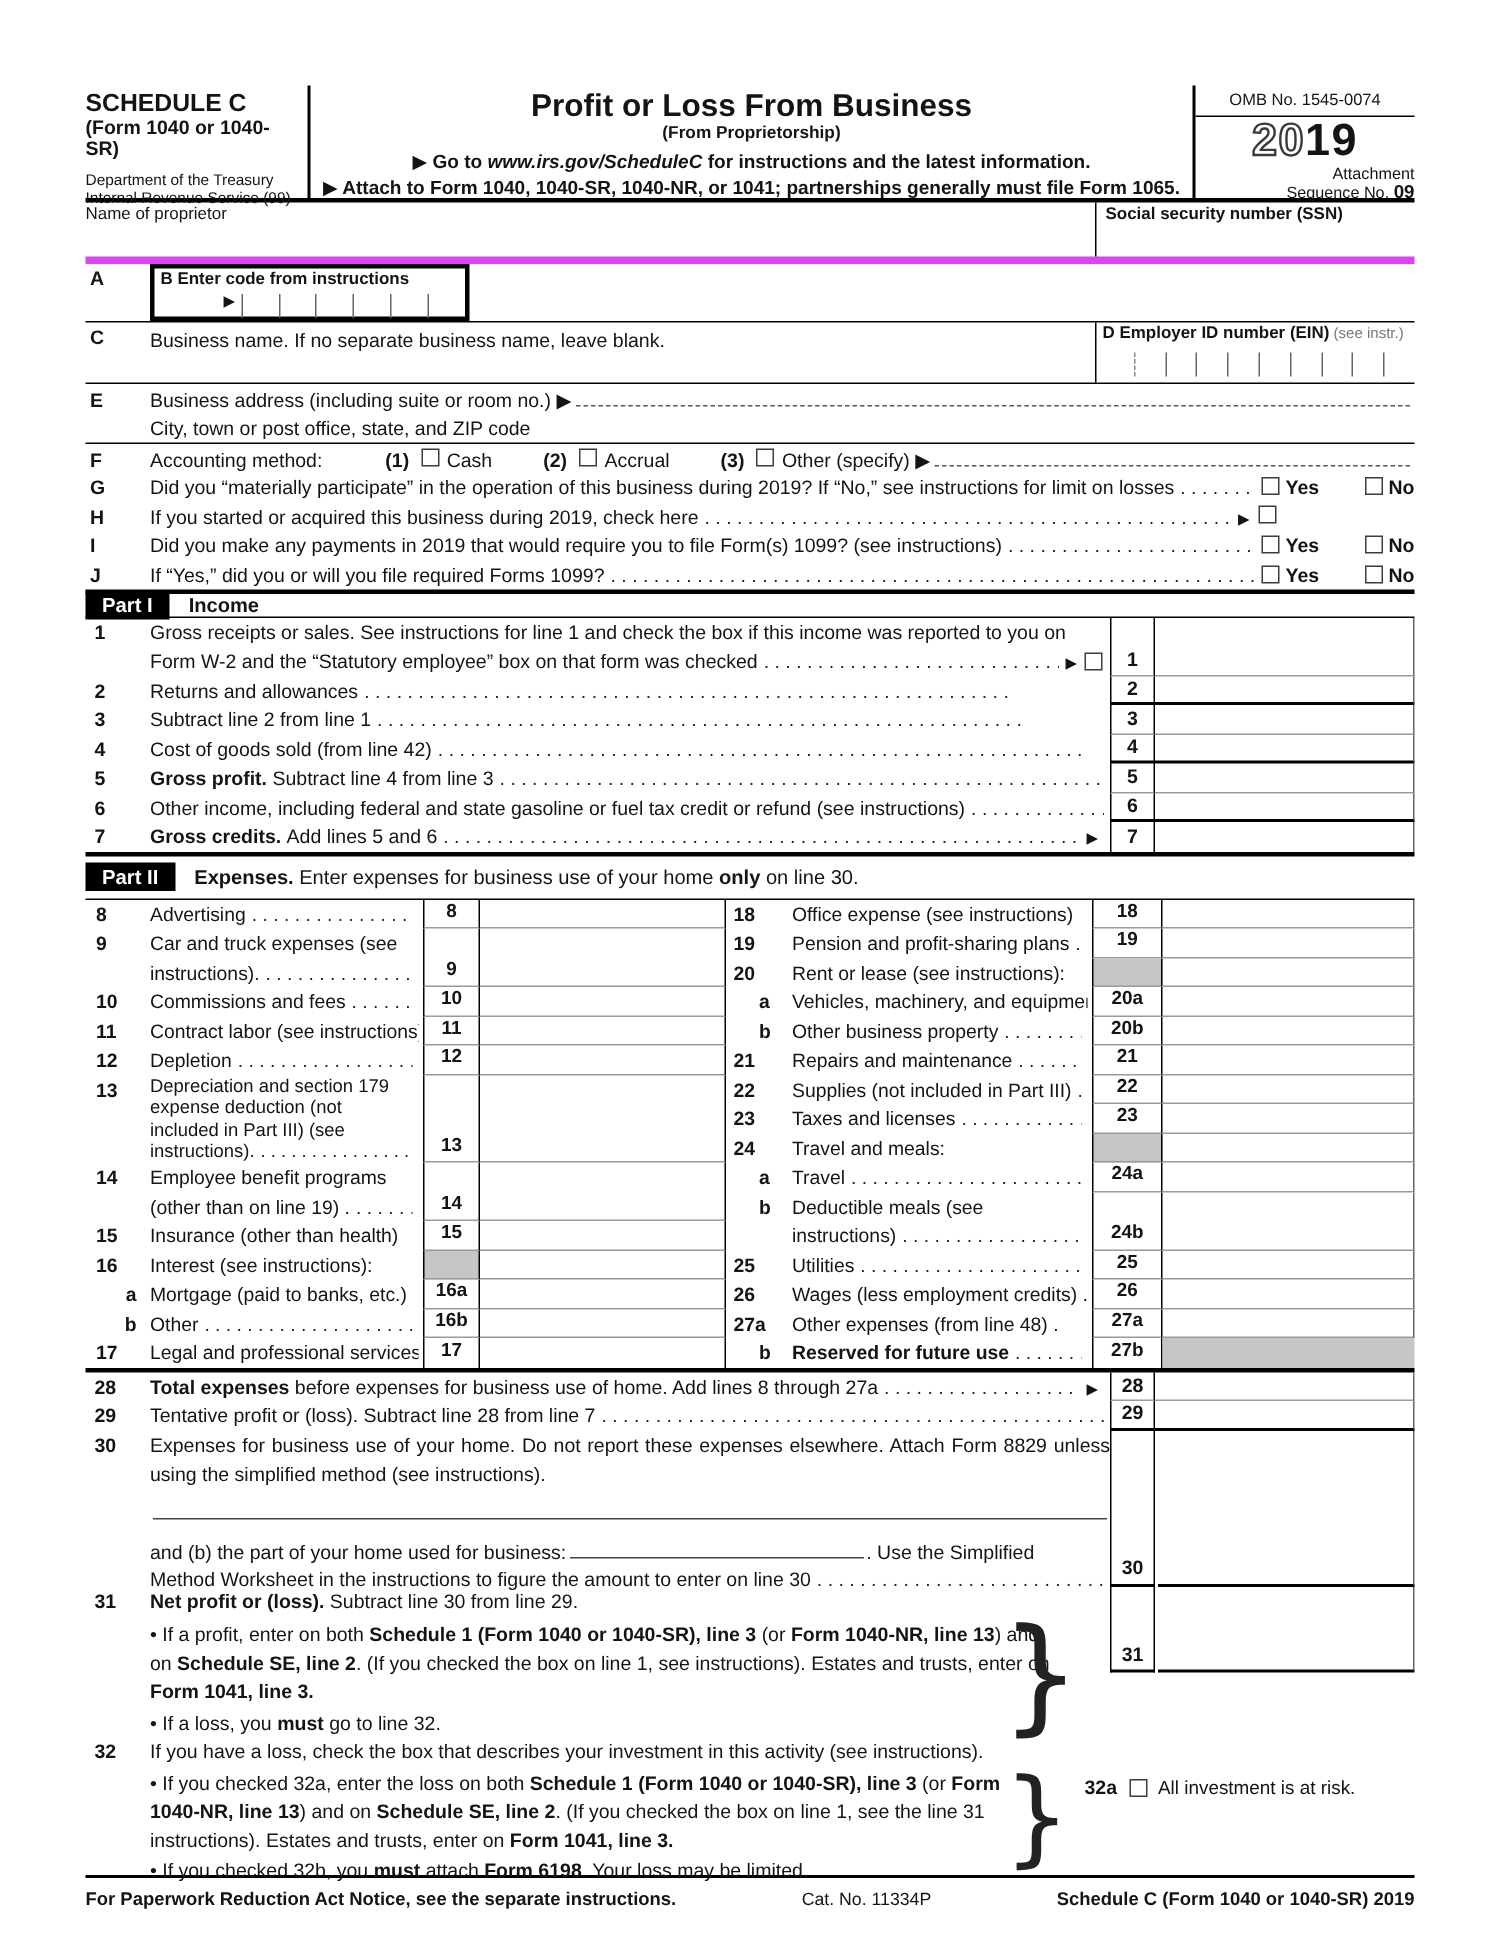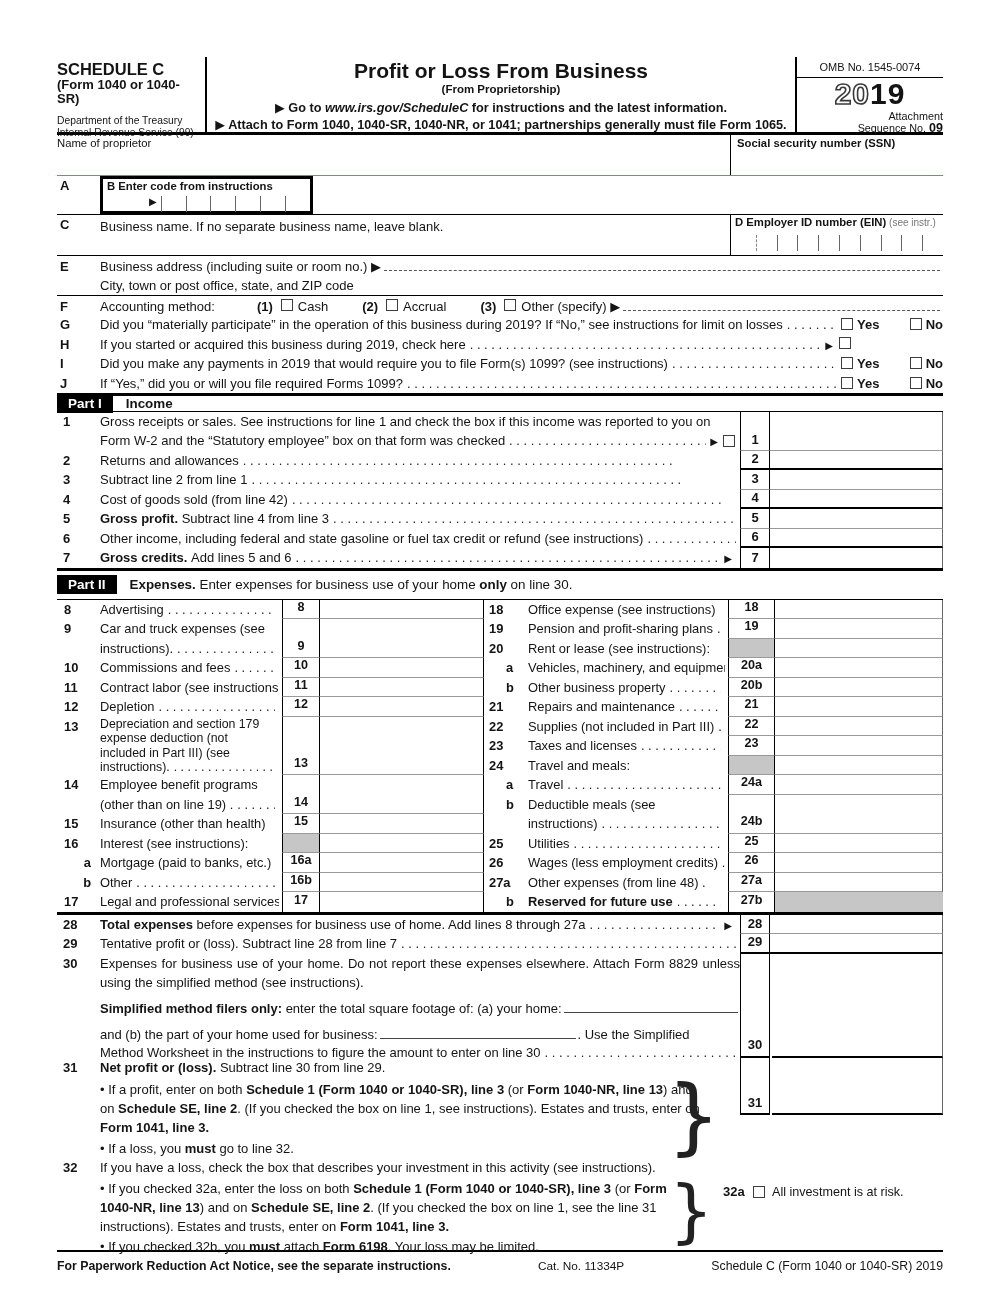--- a/index.html
+++ b/index.html
@@ -23,21 +23,21 @@
 .hdr-mid .t2{font-size:11.5px;line-height:13px;font-weight:700}
 .hdr-mid .t3{font-size:12.7px;line-height:17px;font-weight:700;margin-top:4px}
 .hdr-mid .t4{font-size:12.7px;line-height:17px;font-weight:700}
 .hdr-right{width:148px;border-left:2px solid #000;text-align:center}
 .hdr-right .omb{font-size:11px;line-height:20px;border-bottom:1.5px solid #000}
 .year{font-size:30px;line-height:32px;font-weight:700;letter-spacing:1px}
 .year .out{color:#fff;-webkit-text-stroke:1.6px #3a3a3a}
 .hdr-right .att{font-size:10.8px;line-height:12px;text-align:right;padding-left:10px}
 .hdr-right .att .b{font-size:12.5px}
 
-.idrow{display:flex;border-bottom:1px solid #d946ef;height:41px}
+.idrow{display:flex;border-bottom:5px solid #d946ef;height:41px}
 .id-left{flex:1;font-size:11.3px;line-height:15px;padding-top:1px}
 .id-right{width:213px;border-left:1px solid #000;padding:1px 0 0 6px;font-size:11.3px;line-height:15px;font-weight:700}
 .lrow{display:flex;border-bottom:1px solid #000}
 .lc{width:43px;flex:none;font-weight:700;padding-left:3px}
 .bdbox{width:213px;flex:none;border:3px solid #000;margin:0;padding:1px 0 0 4px}
 .bdbox .cap{font-size:11.3px;line-height:13px;font-weight:700}
 .segrow{display:flex;align-items:flex-end;height:18px;margin-top:1px}
 .seg{width:25px;height:16px;border-left:1px solid #666}
 .dbox{width:213px;flex:none;padding:1px 0 0 4px}
 .dbox .cap{font-size:11.3px;line-height:13px}
@@ -79,21 +79,21 @@
 .blk{position:relative}
 .ufill{flex:1 1 auto;border-bottom:1.2px solid #444;height:15px;margin:0 2px 3px 2px}
 .ufix{width:196px;flex:none;border-bottom:1.2px solid #444;height:15px;margin:0 2px 3px 2px}
 .absnum{position:absolute;left:683px;width:30px;border-left:1.5px solid #000;border-right:1.5px solid #000;border-bottom:2.5px solid #000;display:flex;align-items:flex-end;justify-content:center;font-weight:700}
 .absamt{position:absolute;left:714.5px;right:0;border-bottom:2.5px solid #000;border-right:1px solid #666}
 .brace{position:absolute;font-family:"DejaVu Sans",sans-serif;color:#222;font-weight:400}
 .bullets{margin-left:43px;width:600px}
 .ftr{border-top:2.5px solid #000;display:flex;align-items:baseline;padding-top:5px;font-size:12.3px}
 .ftr .l{font-weight:700;flex:none}
 .ftr .c{flex:1;text-align:center;font-size:11.8px}
-.ftr .r{font-weight:400;flex:none}
+.ftr .r{font-weight:700;flex:none}
 </style>
 </head>
 <body>
 
 <div class="content">
 
   <div class="hdr">
     <div class="hdr-left">
       <div class="t1">SCHEDULE C</div>
       <div class="t2">(Form 1040 or 1040-SR)</div>
@@ -599,21 +599,20 @@
     <div class="p1box k">29</div>
     <div class="p1amt k"></div>
   </div>
 
   <div class="blk" style="height:104px">
     <div style="display:flex">
       <div class="p1num">30</div>
       <div style="width:640px">
         <div style="height:40px;text-align:justify">Expenses for business use of your home. Do not report these expenses elsewhere. Attach Form 8829 unless using the simplified method (see instructions).</div>
         <div style="display:flex;align-items:baseline;height:24px;padding-top:4px">
-          <span class="nw"><span style="font-weight: 700;">Simplified method filers only:</span><span> enter the total square footage of: (a) your home:</span></span>
           <span class="ufill"></span>
         </div>
         <div style="display:flex;align-items:baseline;height:25px;padding-top:6px">
           <span class="nw">and (b) the part of your home used for business:</span>
           <span class="ufix"></span>
           <span class="nw">. Use the Simplified</span>
         </div>
         <div style="display:flex;align-items:center;height:19px">
           <span class="nw">Method Worksheet in the instructions to figure the amount to enter on line 30</span>
           <span class="dfill">.  .  .  .  .  .  .  .  .  .  .  .  .  .  .  .  .  .  .  .  .  .  .  .  .  .  .  .  .  .  .  .  .  .  .  .  .  .  .  .  .  .  .  .  .  .  .  .  .  .  .  .  .  .  .  .  .  .  .  .</span>

